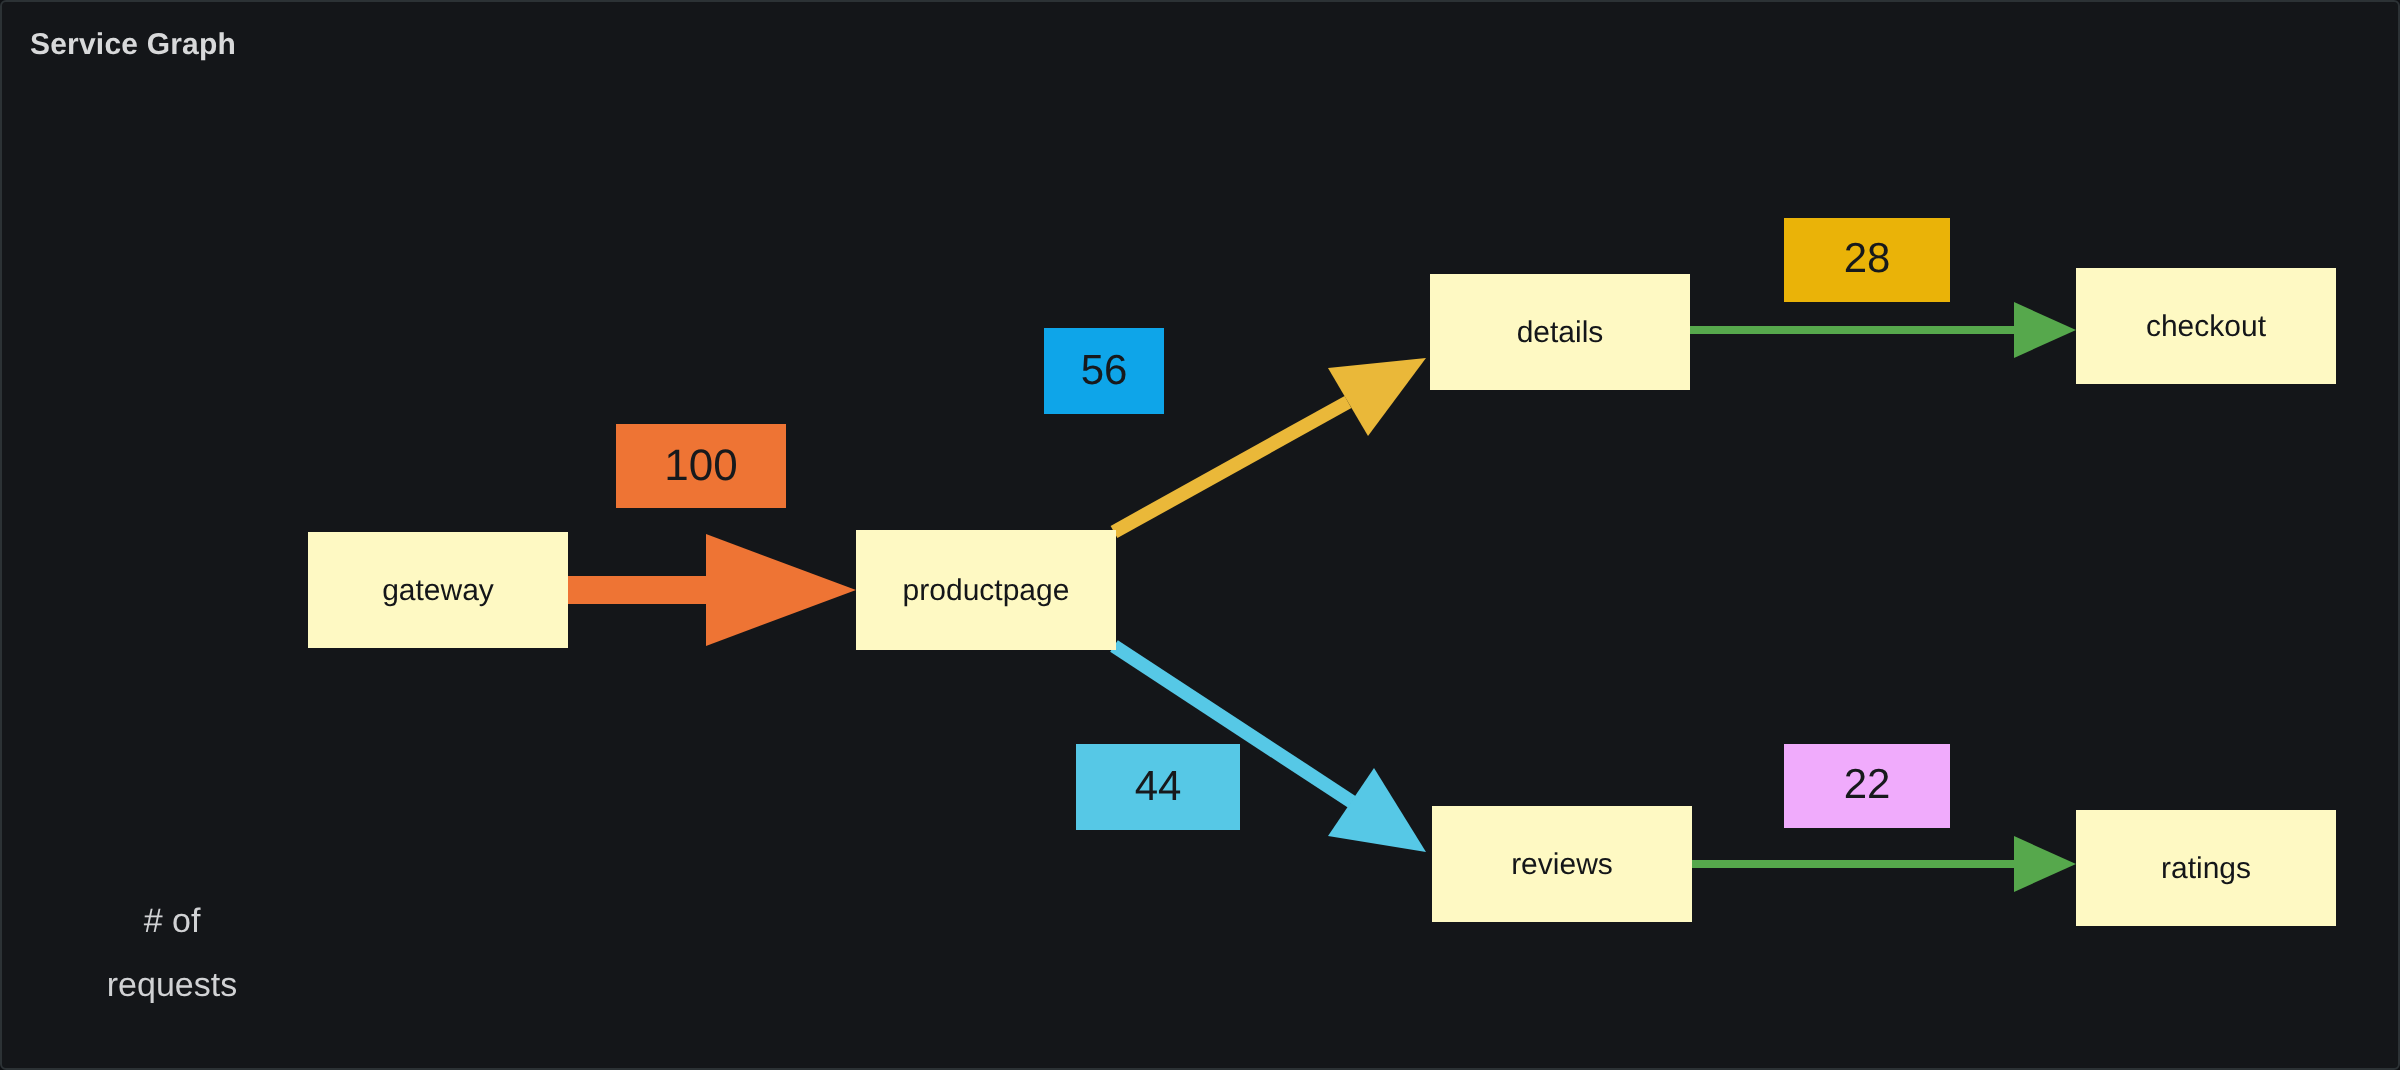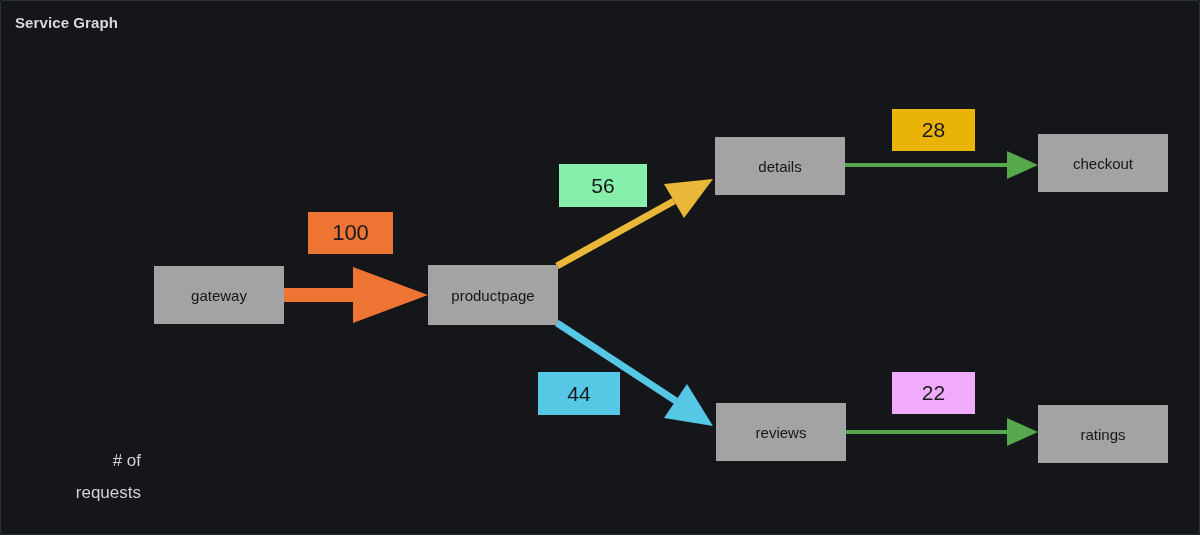--- a/index.html
+++ b/index.html
@@ -28,21 +28,21 @@
   }
   svg.edges {
     position: absolute;
     left: 0; top: 0;
     width: 1200px; height: 535px;
     pointer-events: none;
   }
   .node {
     position: absolute;
     width: 130px; height: 58px;
-    background: #a3a3a3;
+    background: #fef9c3;
     display: flex;
     align-items: center;
     justify-content: center;
     cursor: pointer;
   }
   .node-label {
     font-size: 15px;
     color: #141619;
   }
   .edge-label {
@@ -56,21 +56,21 @@
   }
   .legend {
     position: absolute;
     left: 30px; top: 444px;
     width: 110px;
     text-align: center;
     color: #d1d2d4;
     font-size: 17px;
     line-height: 32px;
   }
-  .legend span { display: block; text-align: right; }
+  .legend span { display: block; }
 </style>
 </head>
 <body>
 
 <div class="panel">
 
   <div class="panel-title">Service Graph</div>
 
   <svg class="edges" viewBox="0 0 1200 535">
 
@@ -114,21 +114,21 @@
   </div>
   <div class="node" style="left:1037px; top:133px;">
     <span class="node-label">checkout</span>
   </div>
   <div class="node" style="left:1037px; top:404px;">
     <span class="node-label">ratings</span>
   </div>
 
   <div class="edge-label" style="left: 307px; top: 211px; width: 85px; height: 42px; font-size: 22px; background-color: rgb(238, 116, 52);">100</div>
 
-  <div class="edge-label" style="left: 558px; top: 163px; width: 88px; height: 43px; background-color: #86efac;">56</div>
+  <div class="edge-label" style="left: 521px; top: 163px; width: 60px; height: 43px; background-color: #0ea5e9;">56</div>
 
   <div class="edge-label" style="left: 537px; top: 371px; width: 82px; height: 43px; background-color: rgb(86, 200, 230);">44</div>
 
   <div class="edge-label" style="left: 891px; top: 108px; width: 83px; height: 42px; background-color: #eab308;">28</div>
 
   <div class="edge-label" style="left: 891px; top: 371px; width: 83px; height: 42px; background-color: #f0abfc;">22</div>
 
   <div class="legend">
     <span># of</span>
     <span>requests</span>

